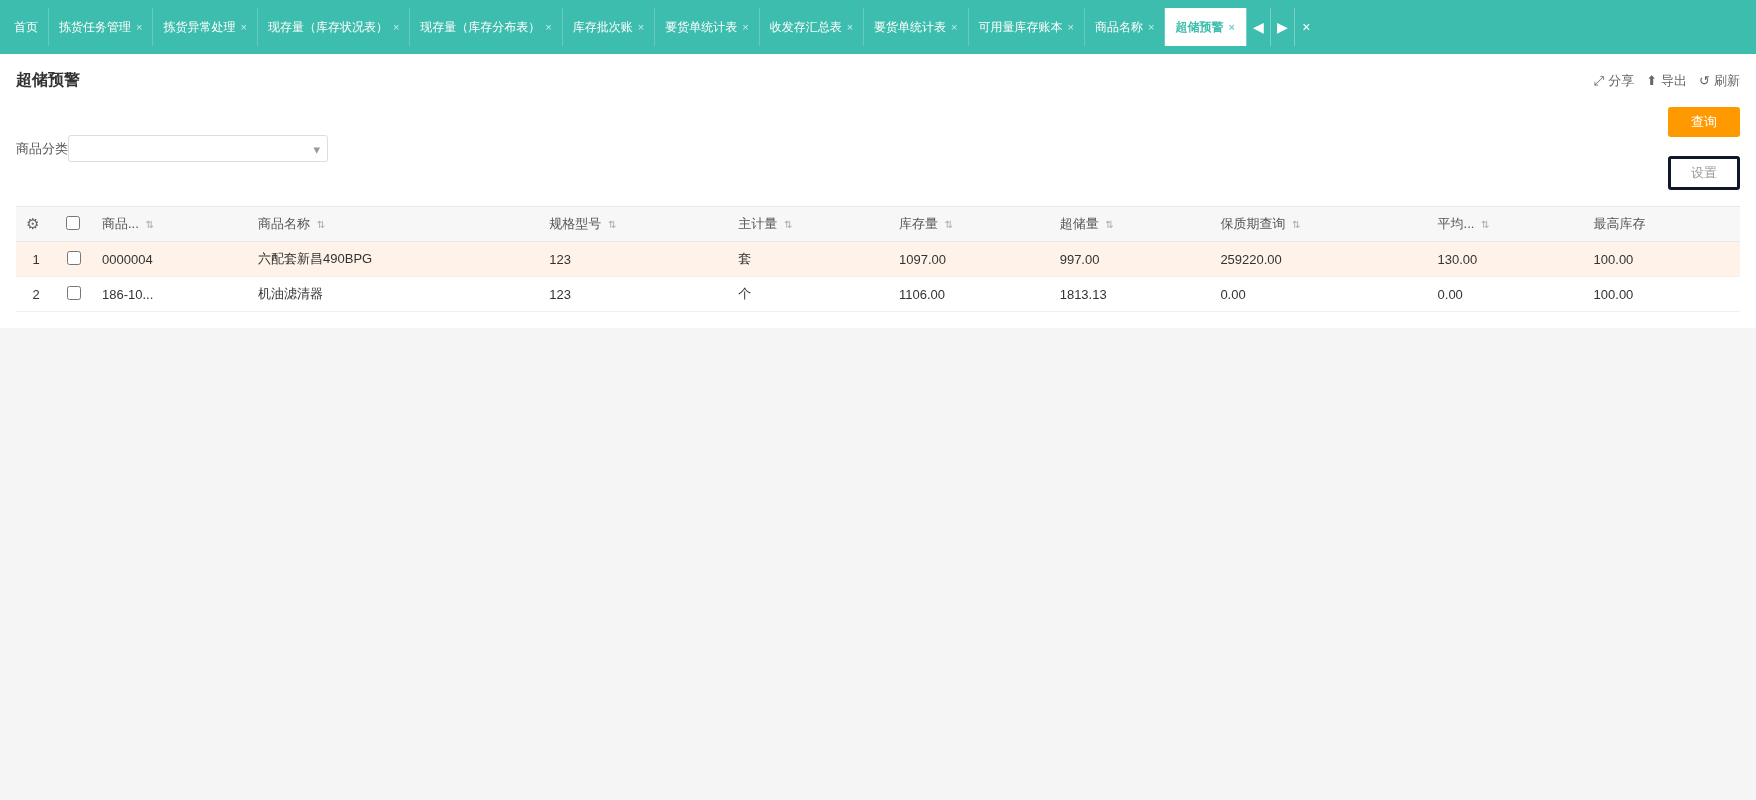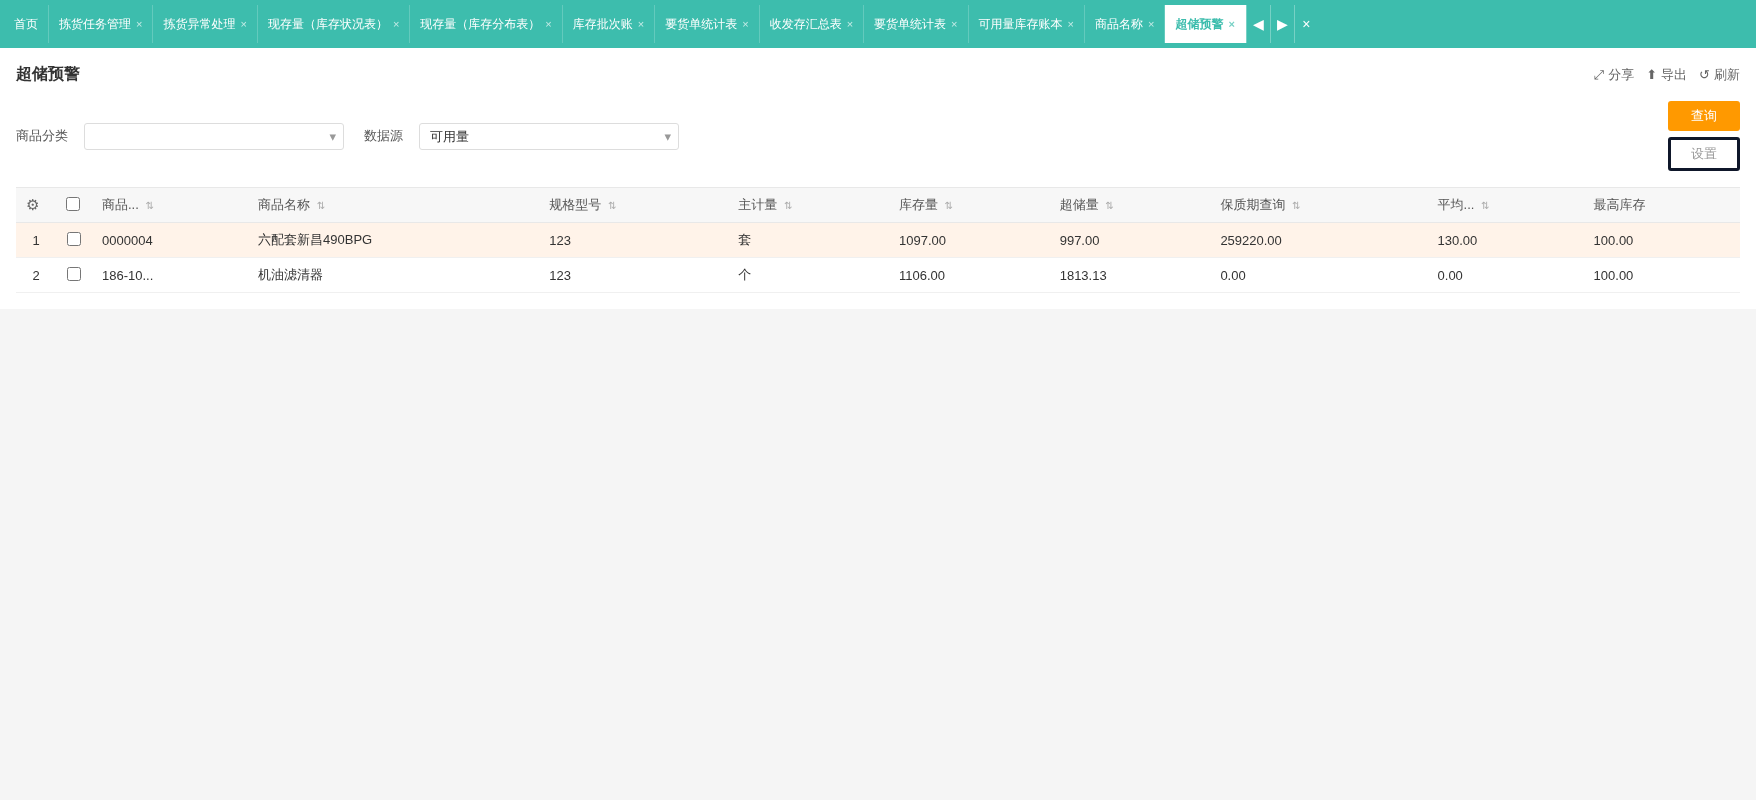--- a/index.html
+++ b/index.html
@@ -3,21 +3,21 @@
   <meta charset="utf-8">
   <style>
     * { box-sizing: border-box; margin: 0; padding: 0; font-family: 'Microsoft YaHei', Arial, sans-serif; }
     body { background: #f5f5f5; font-size: 13px; color: #333; }
 
     
     .topbar {
       background: #3dbdad;
       display: flex;
       align-items: center;
-      height: 48px;
+      height: 54px;
       padding: 0 4px;
       overflow: hidden;
     }
     .topbar-tab {
       display: flex;
       align-items: center;
       padding: 0 10px;
       height: 38px;
       color: #fff;
       font-size: 12px;
@@ -82,21 +82,21 @@
     .filter-row {
       display: flex;
       align-items: center;
       gap: 20px;
       margin-bottom: 16px;
       flex-wrap: wrap;
     }
     .filter-group {
       display: flex;
       align-items: center;
-      gap: 16px;
+      gap: 0;
     }
     .filter-label {
       font-size: 13px;
       color: #555;
       white-space: nowrap;
     }
     .filter-select {
       border: 1px solid #ddd;
       border-radius: 3px;
       padding: 5px 28px 5px 10px;
@@ -273,30 +273,21 @@
 
   <div class="filter-row">
     <div class="filter-group">
       <span class="filter-label">商品分类</span>
       <div class="select-wrapper">
         <select class="filter-select">
           <option value=""></option>
         </select>
       </div>
     </div>
-    <div class="filter-group">
-      <span class="filter-label">数据源</span>
-      <div class="select-wrapper">
-        <select class="filter-select">
-          <option value="available" selected="">可用量</option>
-          <option value="stock">库存量</option>
-        </select>
-      </div>
-    </div>
-    <div style="display:flex; flex-direction:column; gap:6px; margin-left:auto;">
+    <div style="display:flex; flex-direction:column; gap:19px; margin-left:auto;">
       <button class="btn-query">查询</button>
       <button class="btn-set">设置</button>
     </div>
   </div>
 
   <table class="data-table">
     <thead>
       <tr>
         <th class="gear-col">
           <span class="gear-icon-cell">⚙</span>

